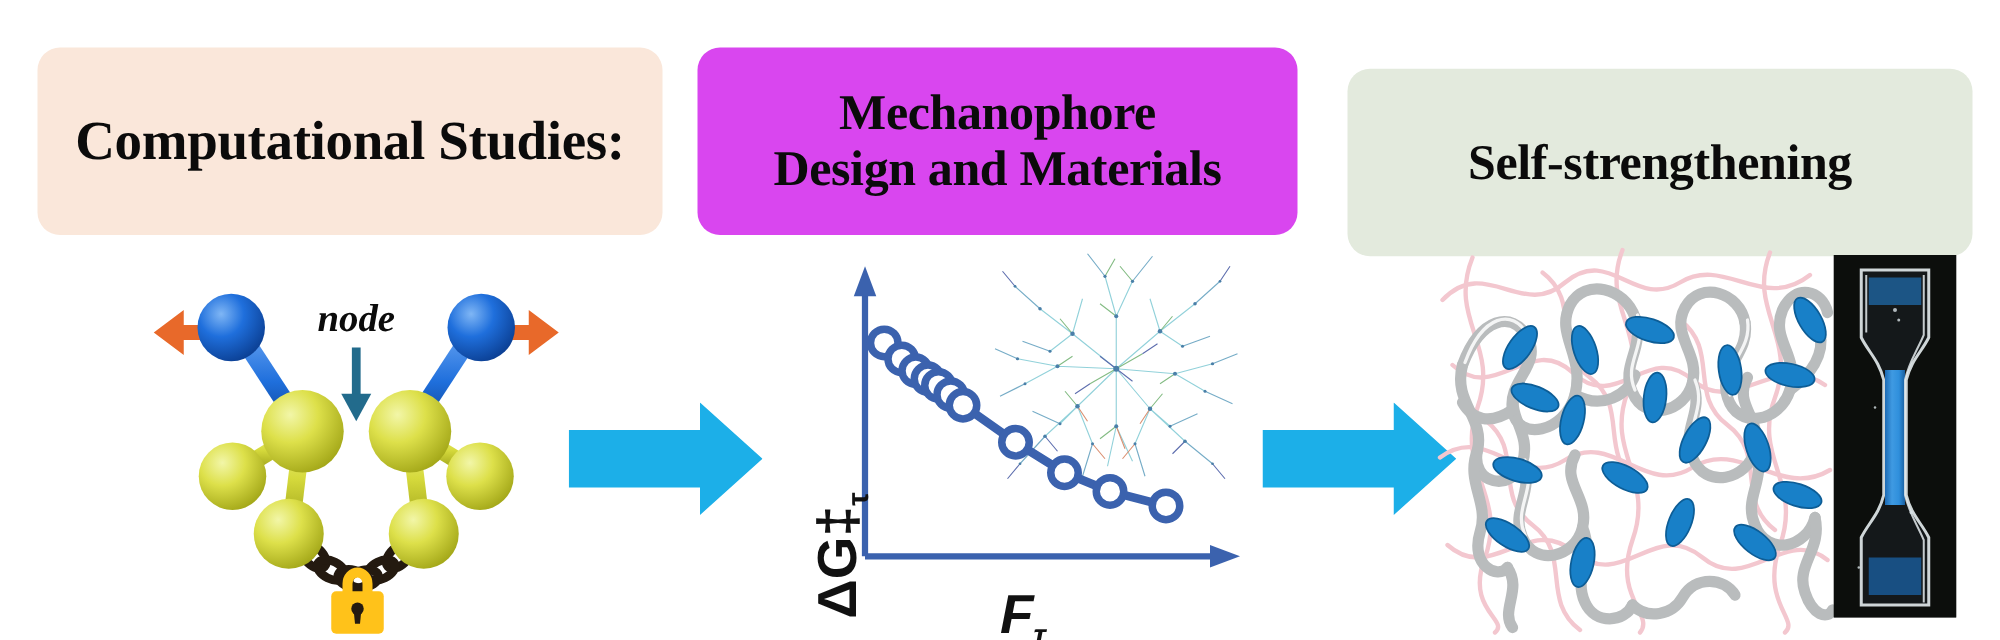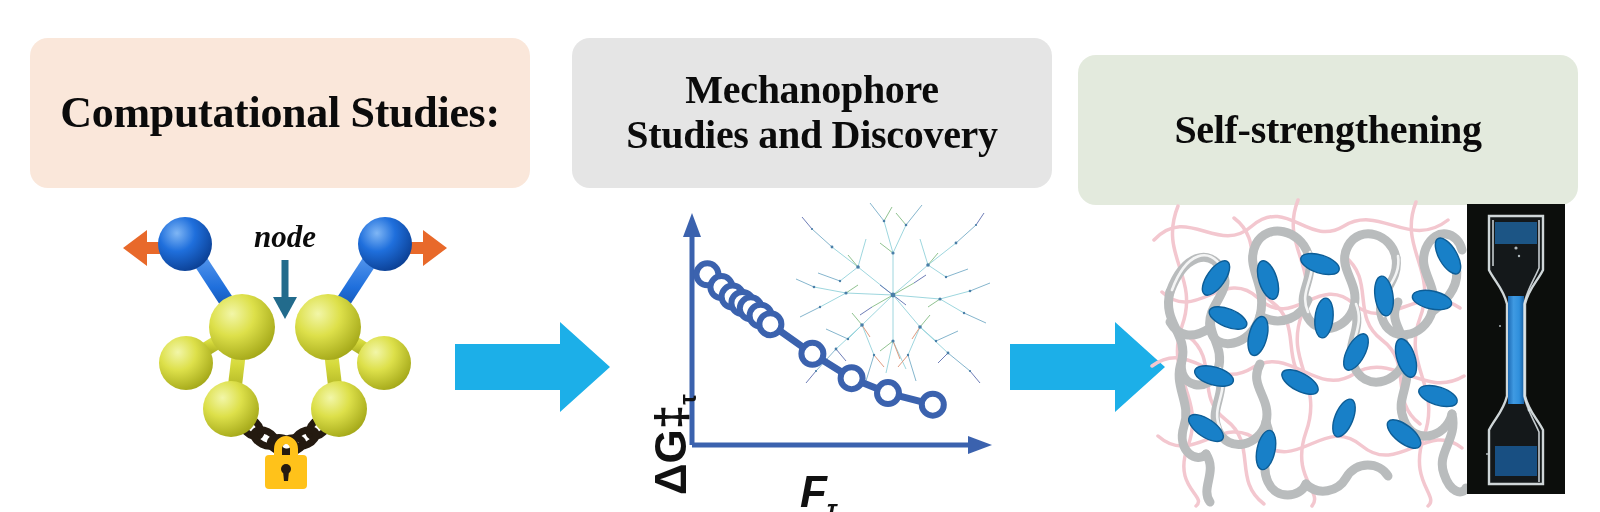--- a/index.html
+++ b/index.html
@@ -41,35 +41,35 @@
     letter-spacing: -0.3px;
   }
 
   #banner-computational {
     left: 30px;  top: 38px;  width: 500px; height: 150px;
     background: #fae7da;
   }
   #banner-computational .banner-line { font-size: 44px; }
 
   #banner-mechanophore {
-    left: 572px; top: 38px;  width: 480px; height: 150px;
-    background: #e5e5e5;
+    left: 558px; top: 38px;  width: 480px; height: 150px;
+    background: #d946ef;
   }
   #banner-mechanophore .banner-line { font-size: 40px; }
 
   #banner-materials {
     left: 1078px; top: 55px; width: 500px; height: 150px;
     background: #e3eadd;
   }
   #banner-materials .banner-line { font-size: 40px; }
 
   
   #panel-molecule {
     position: absolute;
-    left: 85px; top: 197px; width: 400px; height: 297px;
+    left: 85px; top: 215px; width: 400px; height: 297px;
   }
 
   
   .big-arrow { position: absolute; }
 
   
   #panel-plot {
     position: absolute;
     left: 650px; top: 195px; width: 360px; height: 317px;
   }
@@ -119,21 +119,21 @@
 <body>
 
 <div id="abstract-root">
 
   <div class="banner" id="banner-computational">
     <div class="banner-line">Computational Studies:</div>
   </div>
 
   <div class="banner" id="banner-mechanophore">
     <div class="banner-line">Mechanophore</div>
-    <div class="banner-line">Studies and Discovery</div>
+    <div class="banner-line">Design and Materials</div>
   </div>
 
   <div class="banner" id="banner-materials">
     <div class="banner-line">Self-strengthening</div>
   </div>
 
   <div id="panel-molecule">
     <svg width="400" height="297" viewBox="0 0 400 297">
       <defs>
         <radialGradient id="gYel" cx="35%" cy="30%" r="75%">

